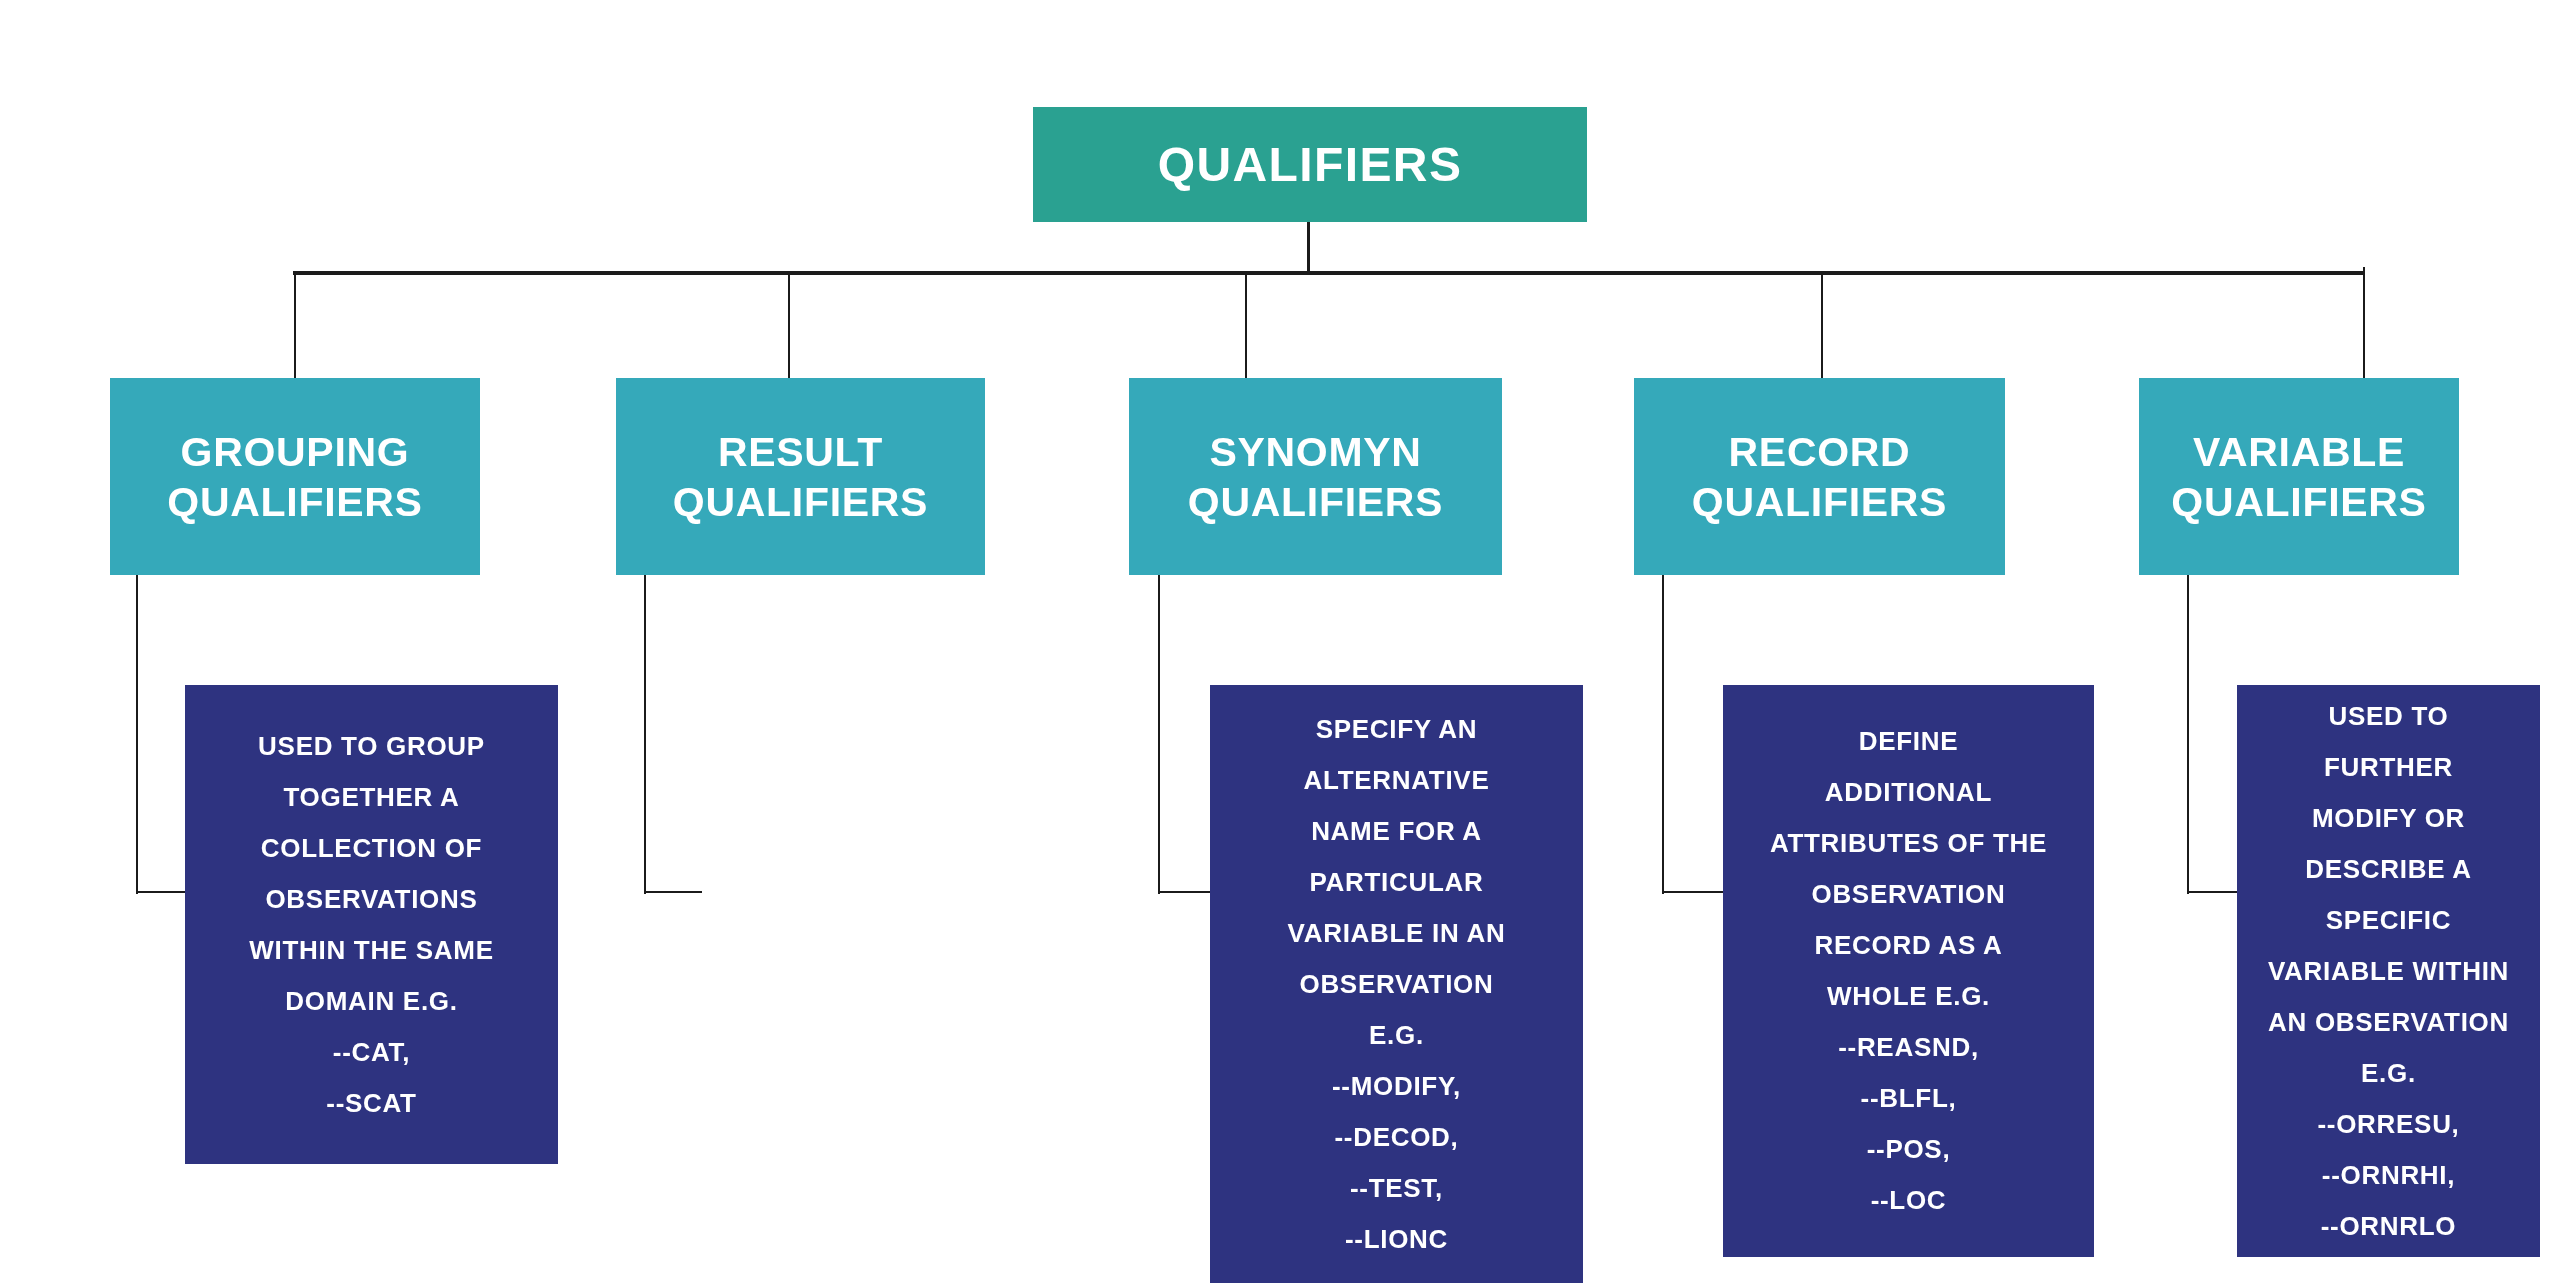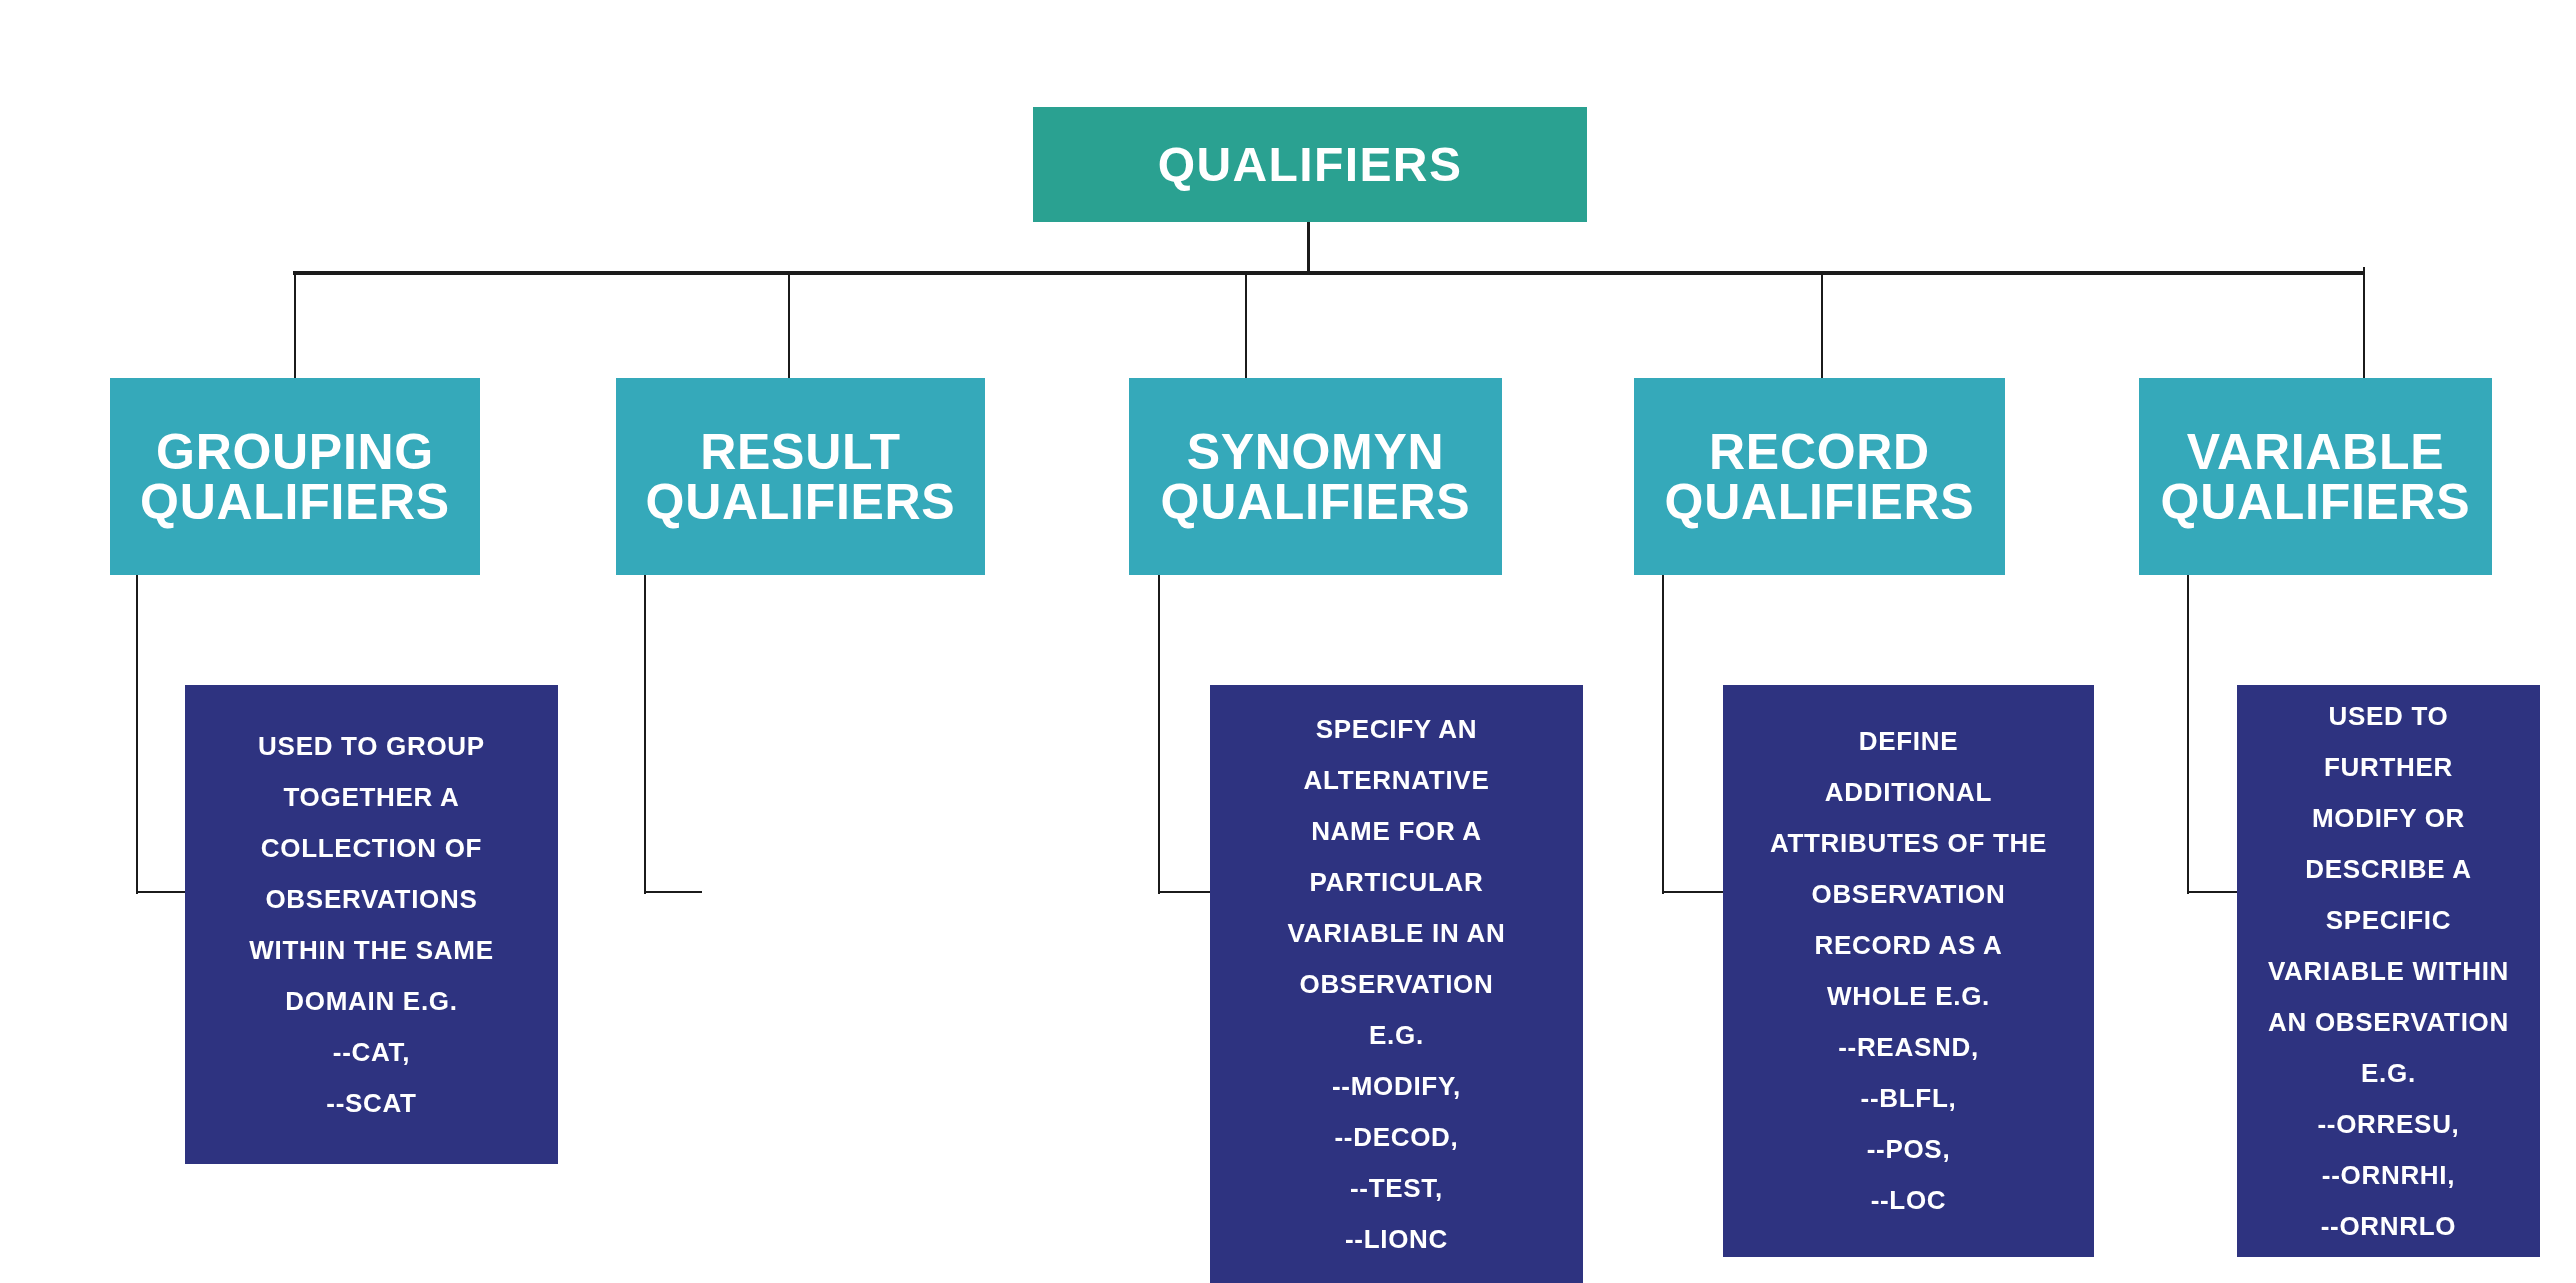--- a/index.html
+++ b/index.html
@@ -20,21 +20,21 @@
     display:flex;align-items:center;justify-content:center;
     text-align:center;color:var(--text);font-weight:bold;
     white-space:pre-line;
   }
   .root{
     background:var(--root-box);
     font-size:48px;letter-spacing:1.4px;line-height:1.2;
   }
   .branch{
     background:var(--branch-box);
-    font-size:50px;letter-spacing:0.7px;line-height:50px;
+    font-size:41px;letter-spacing:0.7px;line-height:50px;
   }
   .desc{
     background:var(--description-box);
     font-size:26px;letter-spacing:0.7px;line-height:51px;
     padding:7px 10px;
   }
 </style>
 </head>
 <body>
 
@@ -77,21 +77,21 @@
 QUALIFIERS</span>
   </div>
   <div class="box branch" style="left:1065px;top:314px;width:373px;height:197px">
     <span>SYNOMYN
 QUALIFIERS</span>
   </div>
   <div class="box branch" style="left:1570px;top:314px;width:371px;height:197px">
     <span>RECORD
 QUALIFIERS</span>
   </div>
-  <div class="box branch" style="left:2075px;top:314px;width:353px;height:197px">
+  <div class="box branch" style="left:2075px;top:314px;width:320px;height:197px">
     <span>VARIABLE
 QUALIFIERS</span>
   </div>
 
   <div class="box desc" style="left:121px;top:621px;width:373px;height:479px">
     <span>USED TO GROUP
 TOGETHER A
 COLLECTION OF
 OBSERVATIONS
 WITHIN THE SAME

